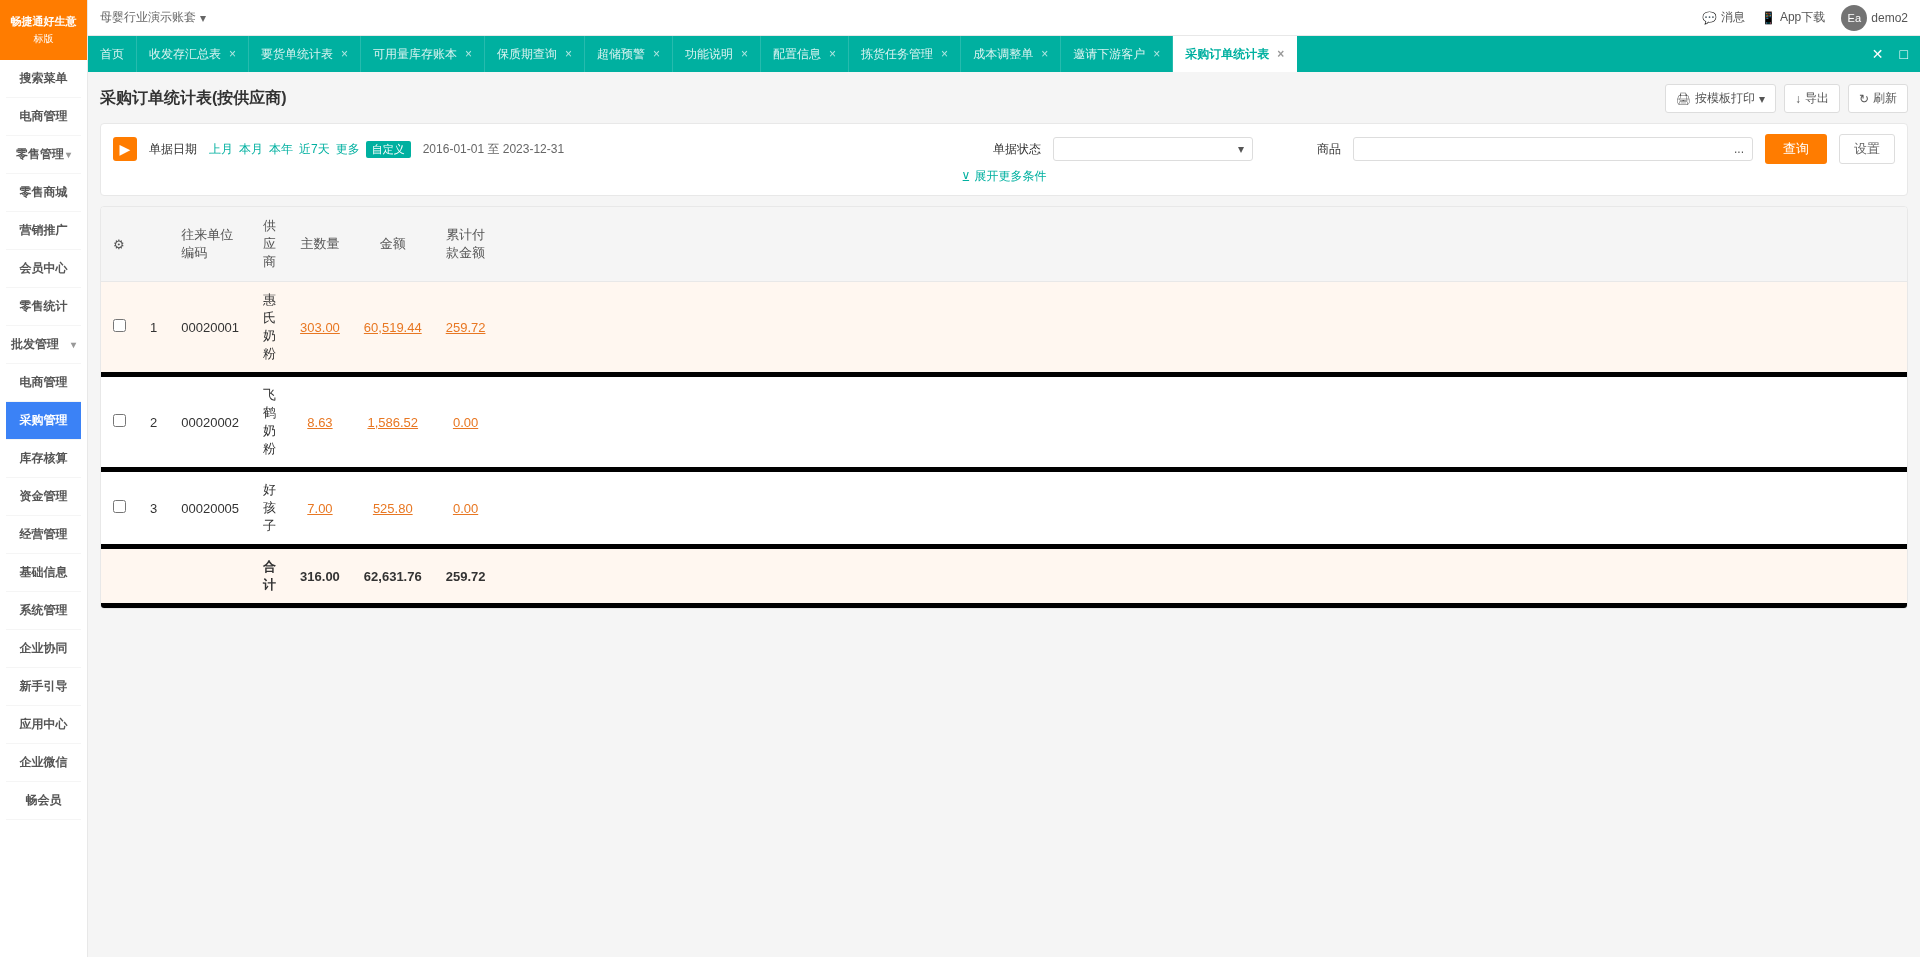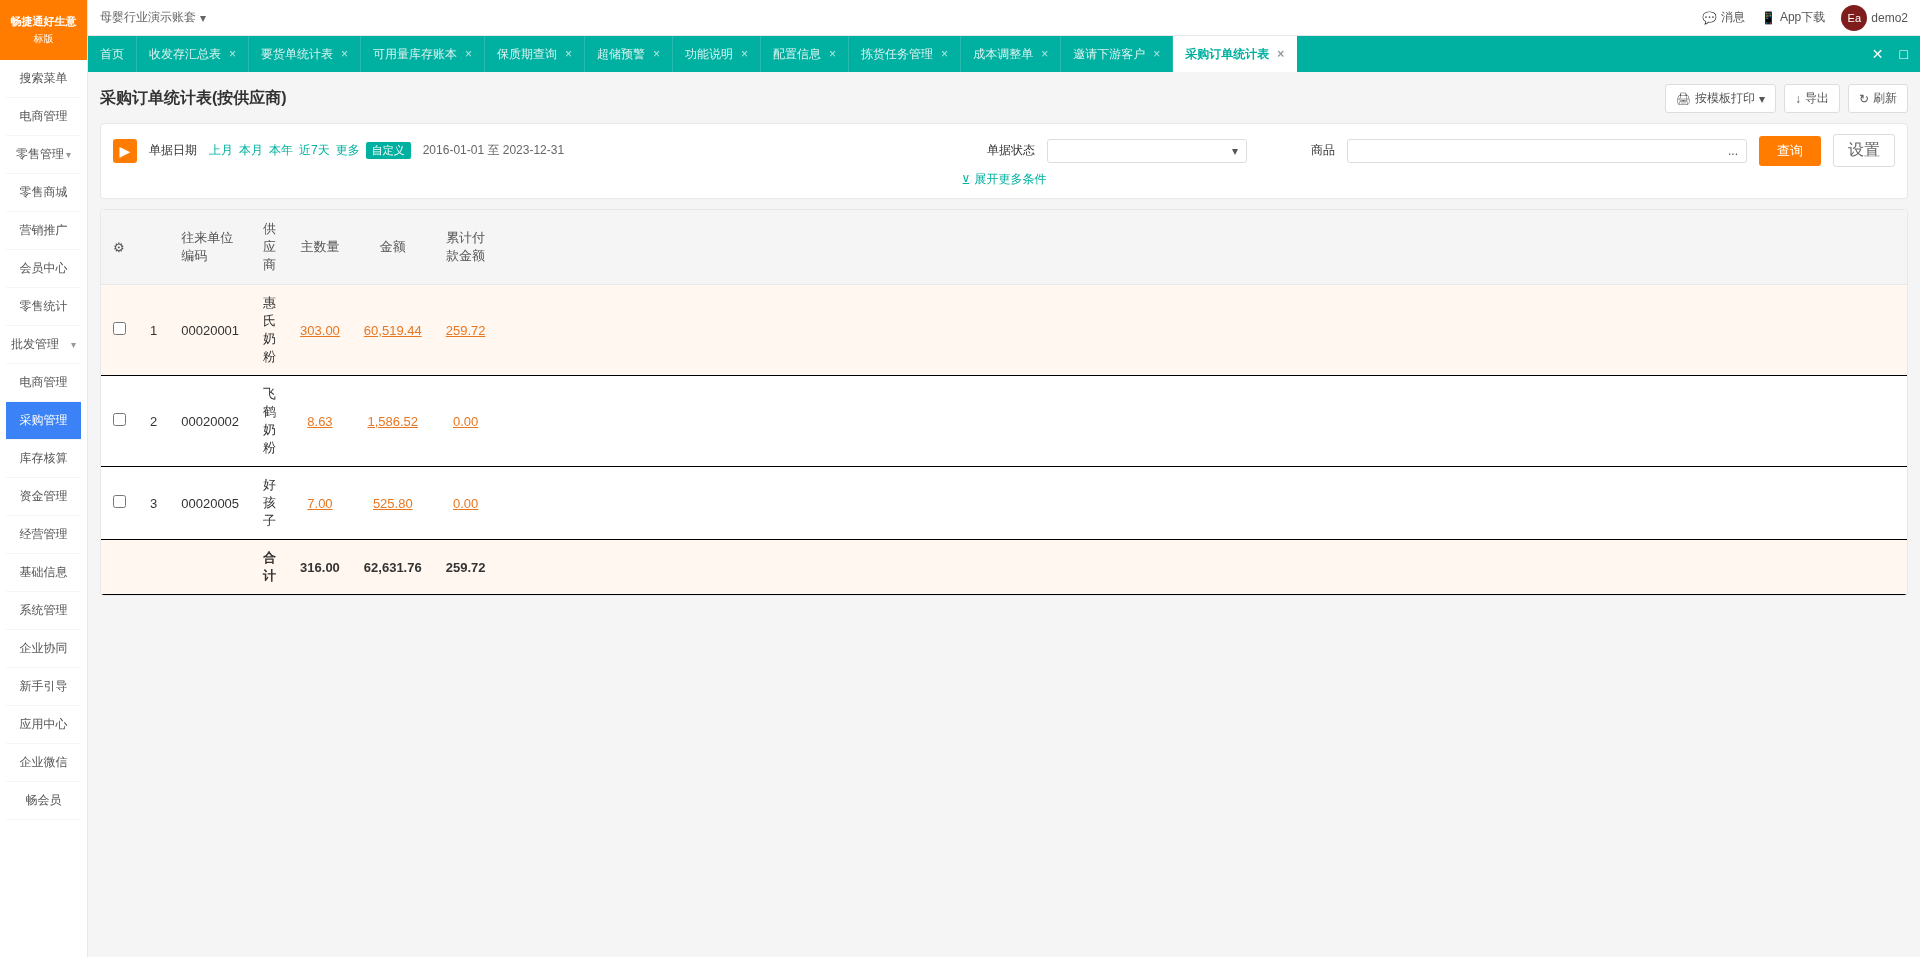--- a/index.html
+++ b/index.html
@@ -42,20 +42,21 @@
       padding: 10px 5px;
       text-align: center;
       color: #555;
       font-size: 12px;
       cursor: pointer;
       display: flex;
       flex-direction: column;
       align-items: center;
       gap: 2px;
       border-bottom: 1px solid #f5f5f5;
+      font-weight: bold;
     }
     .sidebar-item.active { background: #ff7c00; color: #fff; }
 
     
     .main-area {
       flex: 1;
       display: flex;
       flex-direction: column;
       overflow: hidden;
     }
@@ -94,21 +95,21 @@
     .topbar-right-item {
       display: flex;
       align-items: center;
       gap: 4px;
       cursor: pointer;
     }
     .avatar-circle {
       width: 26px;
       height: 26px;
       border-radius: 50%;
-      background: #7f1d1d;
+      background: #737373;
       display: flex;
       align-items: center;
       justify-content: center;
       color: #fff;
       font-size: 11px;
     }
 
     
     .tabbar {
       height: 36px;
@@ -308,21 +309,21 @@
       cursor: pointer;
       font-size: 13px;
     }
     .btn-settings {
       background: #fff;
       color: #666;
       border: 1px solid #ddd;
       padding: 5px 14px;
       border-radius: 3px;
       cursor: pointer;
-      font-size: 16px;
+      font-size: 13px;
     }
     .expand-more {
       display: flex;
       align-items: center;
       justify-content: center;
       gap: 4px;
       color: #00b0a0;
       font-size: 12px;
       cursor: pointer;
       padding: 4px 0 0;
@@ -346,21 +347,21 @@
       font-weight: normal;
       padding: 10px 12px;
       text-align: left;
       border-bottom: 1px solid #e8e8e8;
     }
     .data-table th.center, .data-table td.center { text-align: center; }
     .data-table td {
       padding: 9px 12px;
       font-size: 13px;
       color: #333;
-      border-bottom: 1px solid #000000;
+      border-bottom: 5px solid #000000;
     }
     .data-table tr.row-highlight { background: #fff7f0; }
     .link-text { color: #e87722; text-decoration: underline; cursor: pointer; }
     .table-checkbox-col { width: 36px; }
     .table-num-col { width: 40px; color: #999; text-align: center; }
     .footer-row td {
       background: #fff7f0;
       font-weight: bold;
       color: #333;
       border-top: 1px solid #e8e8e8;

